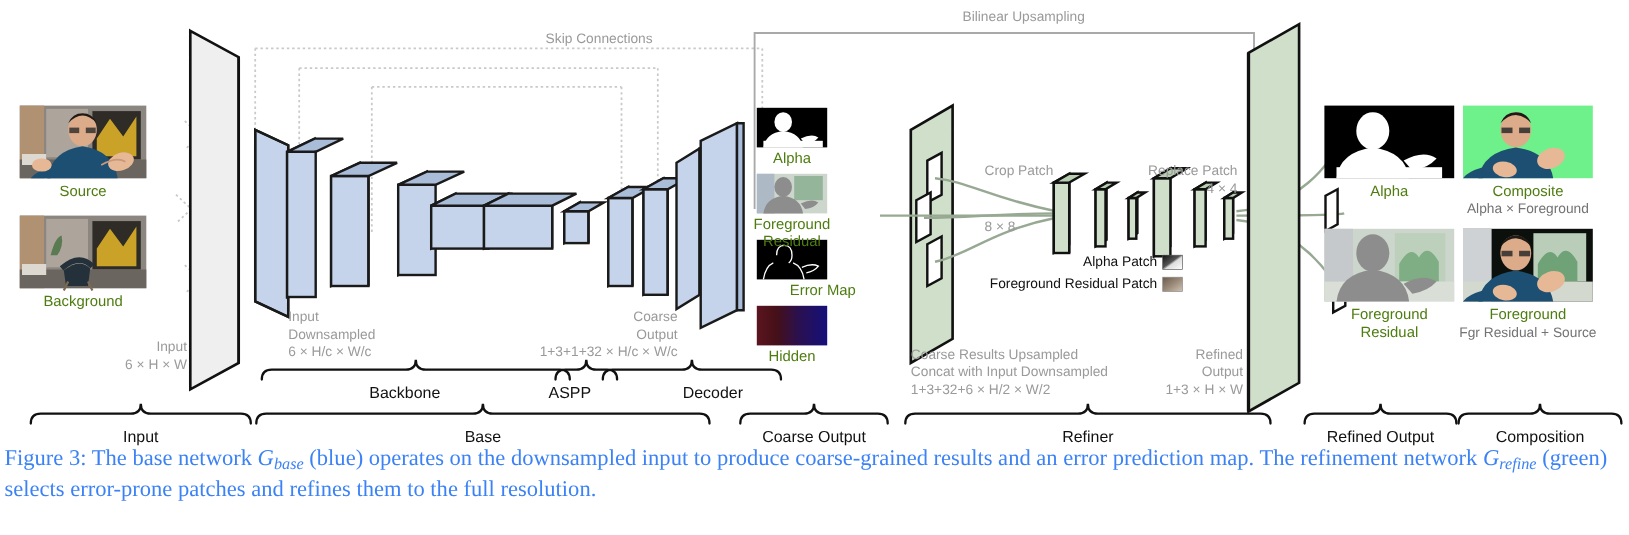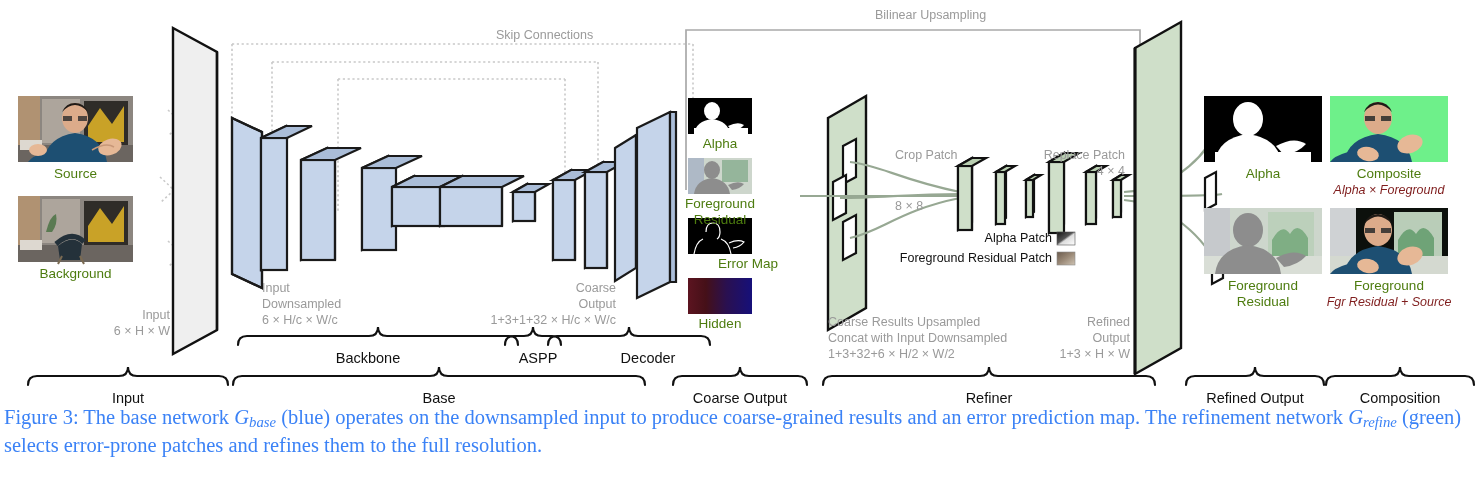--- a/index.html
+++ b/index.html
@@ -2,21 +2,21 @@
 <html><head>
 <meta charset="utf-8">
 <style>
   html,body{margin:0;padding:0;background:#fff;}
   body{width:1481px;height:486px;font-family:"Liberation Sans",sans-serif;color:#000;overflow:hidden;position:relative;}
   .fig{position:absolute;left:0;top:0;width:1481px;height:486px;}
   svg.layer{position:absolute;left:0;top:0;width:1481px;height:486px;overflow:visible;}
   .txt{position:absolute;white-space:pre;line-height:1.18;}
   .lbl-black{color:#4d7c0f;font-size:13.5px;text-align:center;}
   .lbl-gray{color:#9a9a9a;font-size:12.5px;}
-  .lbl-gray-c{color:#7f1d1d;font-size:12.5px;text-align:center;font-style:italic;}
+  .lbl-gray-c{color:#737373;font-size:12.5px;text-align:center;}
   .lbl-section{color:#111;font-size:14.5px;text-align:center;}
   .cap{position:absolute;left:4px;top:404px;width:1474px;font-family:"Liberation Serif",serif;font-size:20.5px;line-height:1.30;color:#3b82f6;}
   .cap i{font-style:italic;}
   .sub{font-size:0.72em;vertical-align:-0.22em;font-style:normal;}
   .legend-row{position:absolute;font-size:12.5px;color:#111;white-space:nowrap;text-align:right;}
 </style>
 </head>
 <body>
 
 <div class="fig">
@@ -356,21 +356,21 @@
 
   <div class="txt lbl-black" style="left:1204px;top:166px;width:118px;">Alpha</div>
   <div class="txt lbl-black" style="left:1330px;top:166px;width:118px;">Composite</div>
   <div class="txt lbl-gray-c" style="left:1330px;top:183px;width:118px;">Alpha × Foreground</div>
 
   <div class="txt lbl-black" style="left:1204px;top:278px;width:118px;">Foreground<br>Residual</div>
   <div class="txt lbl-black" style="left:1330px;top:278px;width:118px;">Foreground</div>
   <div class="txt lbl-gray-c" style="left:1322px;top:295px;width:134px;">Fgr Residual + Source</div>
 
   <div class="txt lbl-section" style="left:258px;top:350px;width:220px;">Backbone</div>
-  <div class="txt lbl-section" style="left:488px;top:350px;width:100px;">ASPP</div>
+  <div class="txt lbl-section" style="left:468px;top:350px;width:100px;">ASPP</div>
   <div class="txt lbl-section" style="left:588px;top:350px;width:120px;">Decoder</div>
 
   <div class="txt lbl-section" style="left:28px;top:390px;width:200px;">Input</div>
   <div class="txt lbl-section" style="left:233px;top:390px;width:412px;">Base</div>
   <div class="txt lbl-section" style="left:673px;top:390px;width:134px;">Coarse Output</div>
   <div class="txt lbl-section" style="left:823px;top:390px;width:332px;">Refiner</div>
   <div class="txt lbl-section" style="left:1186px;top:390px;width:138px;">Refined Output</div>
   <div class="txt lbl-section" style="left:1326px;top:390px;width:148px;">Composition</div>
 
   <div class="cap">

